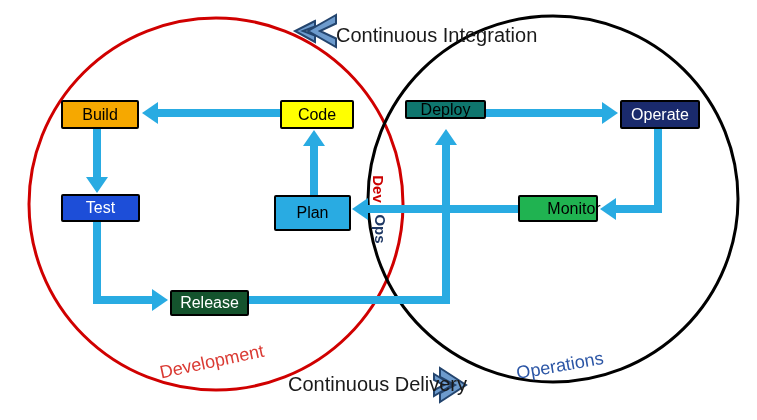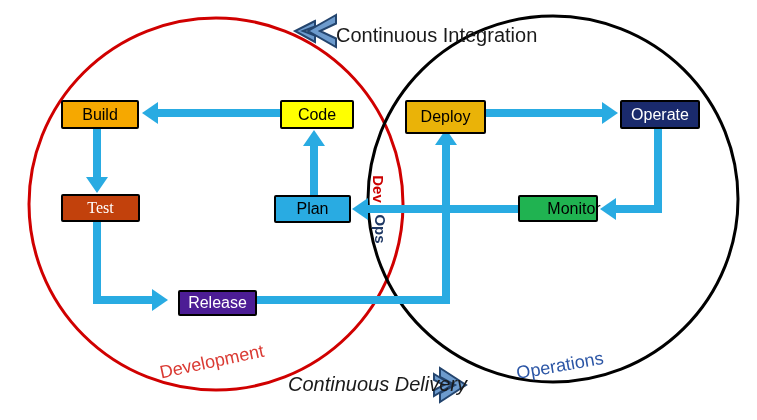--- a/index.html
+++ b/index.html
@@ -62,33 +62,33 @@
       </g>
       <g>
         <polygon points="434,374 452,385 434,396 434,390 444,385 434,380"></polygon>
         <polygon points="440,368 466,385 440,402 440,393 455,385 440,377"></polygon>
       </g>
     </g>
   </svg>
 
   <div class="caption" style="left: 336px; top: 24px; color: rgb(26, 26, 26);">Continuous Integration</div>
 
-  <div class="caption" style="left: 288px; top: 373px; color: rgb(26, 26, 26); font-style: italic;">Continuous Delivery</div>
+  <div class="caption" style="left: 288px; top: 373px; color: rgb(26, 26, 26);">Continuous Delivery</div>
 
   <div class="node" style="left: 61px; top: 100px; width: 78px; height: 29px; background-color: rgb(246, 168, 0); color: rgb(0, 0, 0);">Build</div>
 
   <div class="node" style="left: 280px; top: 100px; width: 74px; height: 29px; background-color: rgb(255, 255, 0); color: rgb(0, 0, 0); text-align: center;">Code</div>
 
-  <div class="node" style="left: 61px; top: 194px; width: 79px; height: 28px; background-color: #c2410c; color: rgb(255, 255, 255); font-family: Liberation Serif, serif;">Test</div>
+  <div class="node" style="left: 61px; top: 194px; width: 79px; height: 28px; background-color: #1d4ed8; color: rgb(255, 255, 255);">Test</div>
 
-  <div class="node" style="left: 274px; top: 195px; width: 77px; height: 28px; background-color: rgb(41, 171, 226); color: rgb(0, 0, 0);">Plan</div>
+  <div class="node" style="left: 274px; top: 195px; width: 77px; height: 36px; background-color: rgb(41, 171, 226); color: rgb(0, 0, 0);">Plan</div>
 
-  <div class="node" style="left: 170px; top: 290px; width: 79px; height: 26px; background-color: #4c1d95; color: rgb(255, 255, 255); margin-left: 8px;">Release</div>
+  <div class="node" style="left: 170px; top: 290px; width: 79px; height: 26px; background-color: #14532d; color: rgb(255, 255, 255);">Release</div>
 
-  <div class="node" style="left: 405px; top: 100px; width: 81px; height: 34px; background-color: #eab308; color: rgb(0, 0, 0);">Deploy</div>
+  <div class="node" style="left: 405px; top: 100px; width: 81px; height: 19px; background-color: #0f766e; color: rgb(0, 0, 0);">Deploy</div>
 
   <div class="node" style="left: 620px; top: 100px; width: 80px; height: 29px; background-color: rgb(26, 42, 108); color: rgb(255, 255, 255);">Operate</div>
 
   <div class="node" style="left: 518px; top: 195px; width: 80px; height: 27px; background-color: rgb(32, 179, 81); color: rgb(0, 0, 0); padding-left: 32px;">Monitor</div>
 
   <div class="rot lens-label" style="left: 378px; top: 189px; transform: translate(-50%, -50%) rotate(90deg); color: rgb(204, 0, 0);">Dev</div>
 
   <div class="rot lens-label" style="left: 380px; top: 229px; transform: translate(-50%, -50%) rotate(90deg); color: rgb(31, 56, 100);">Ops</div>
 
   <div class="rot circle-label" style="left: 212px; top: 362px; transform: translate(-50%, -50%) rotate(-12deg); color: rgb(218, 58, 51);">Development</div>

